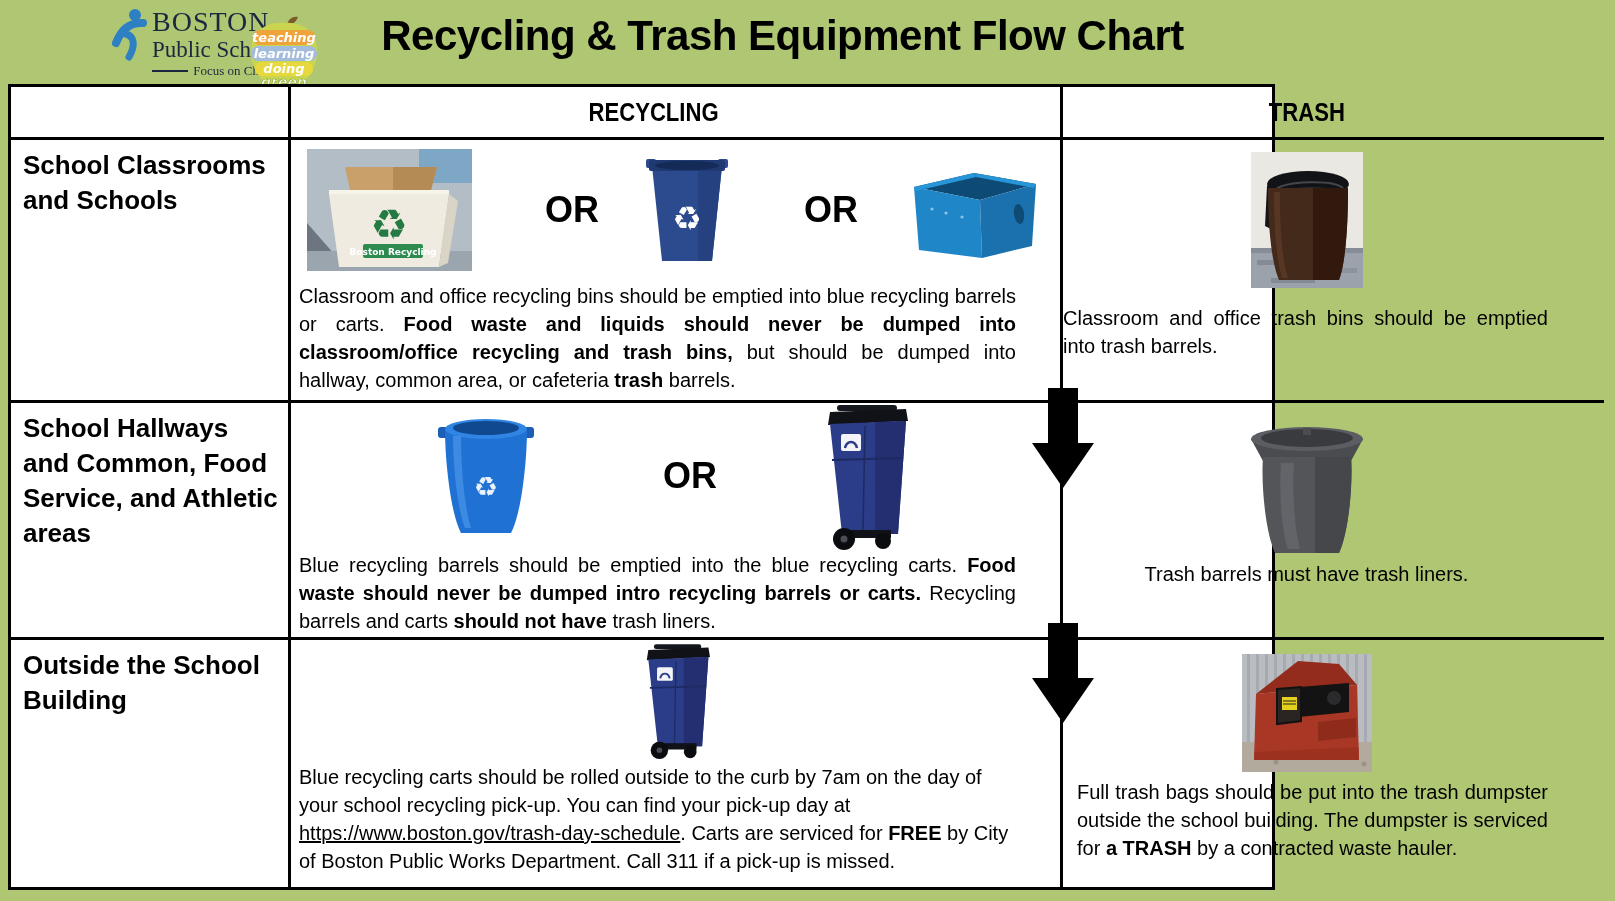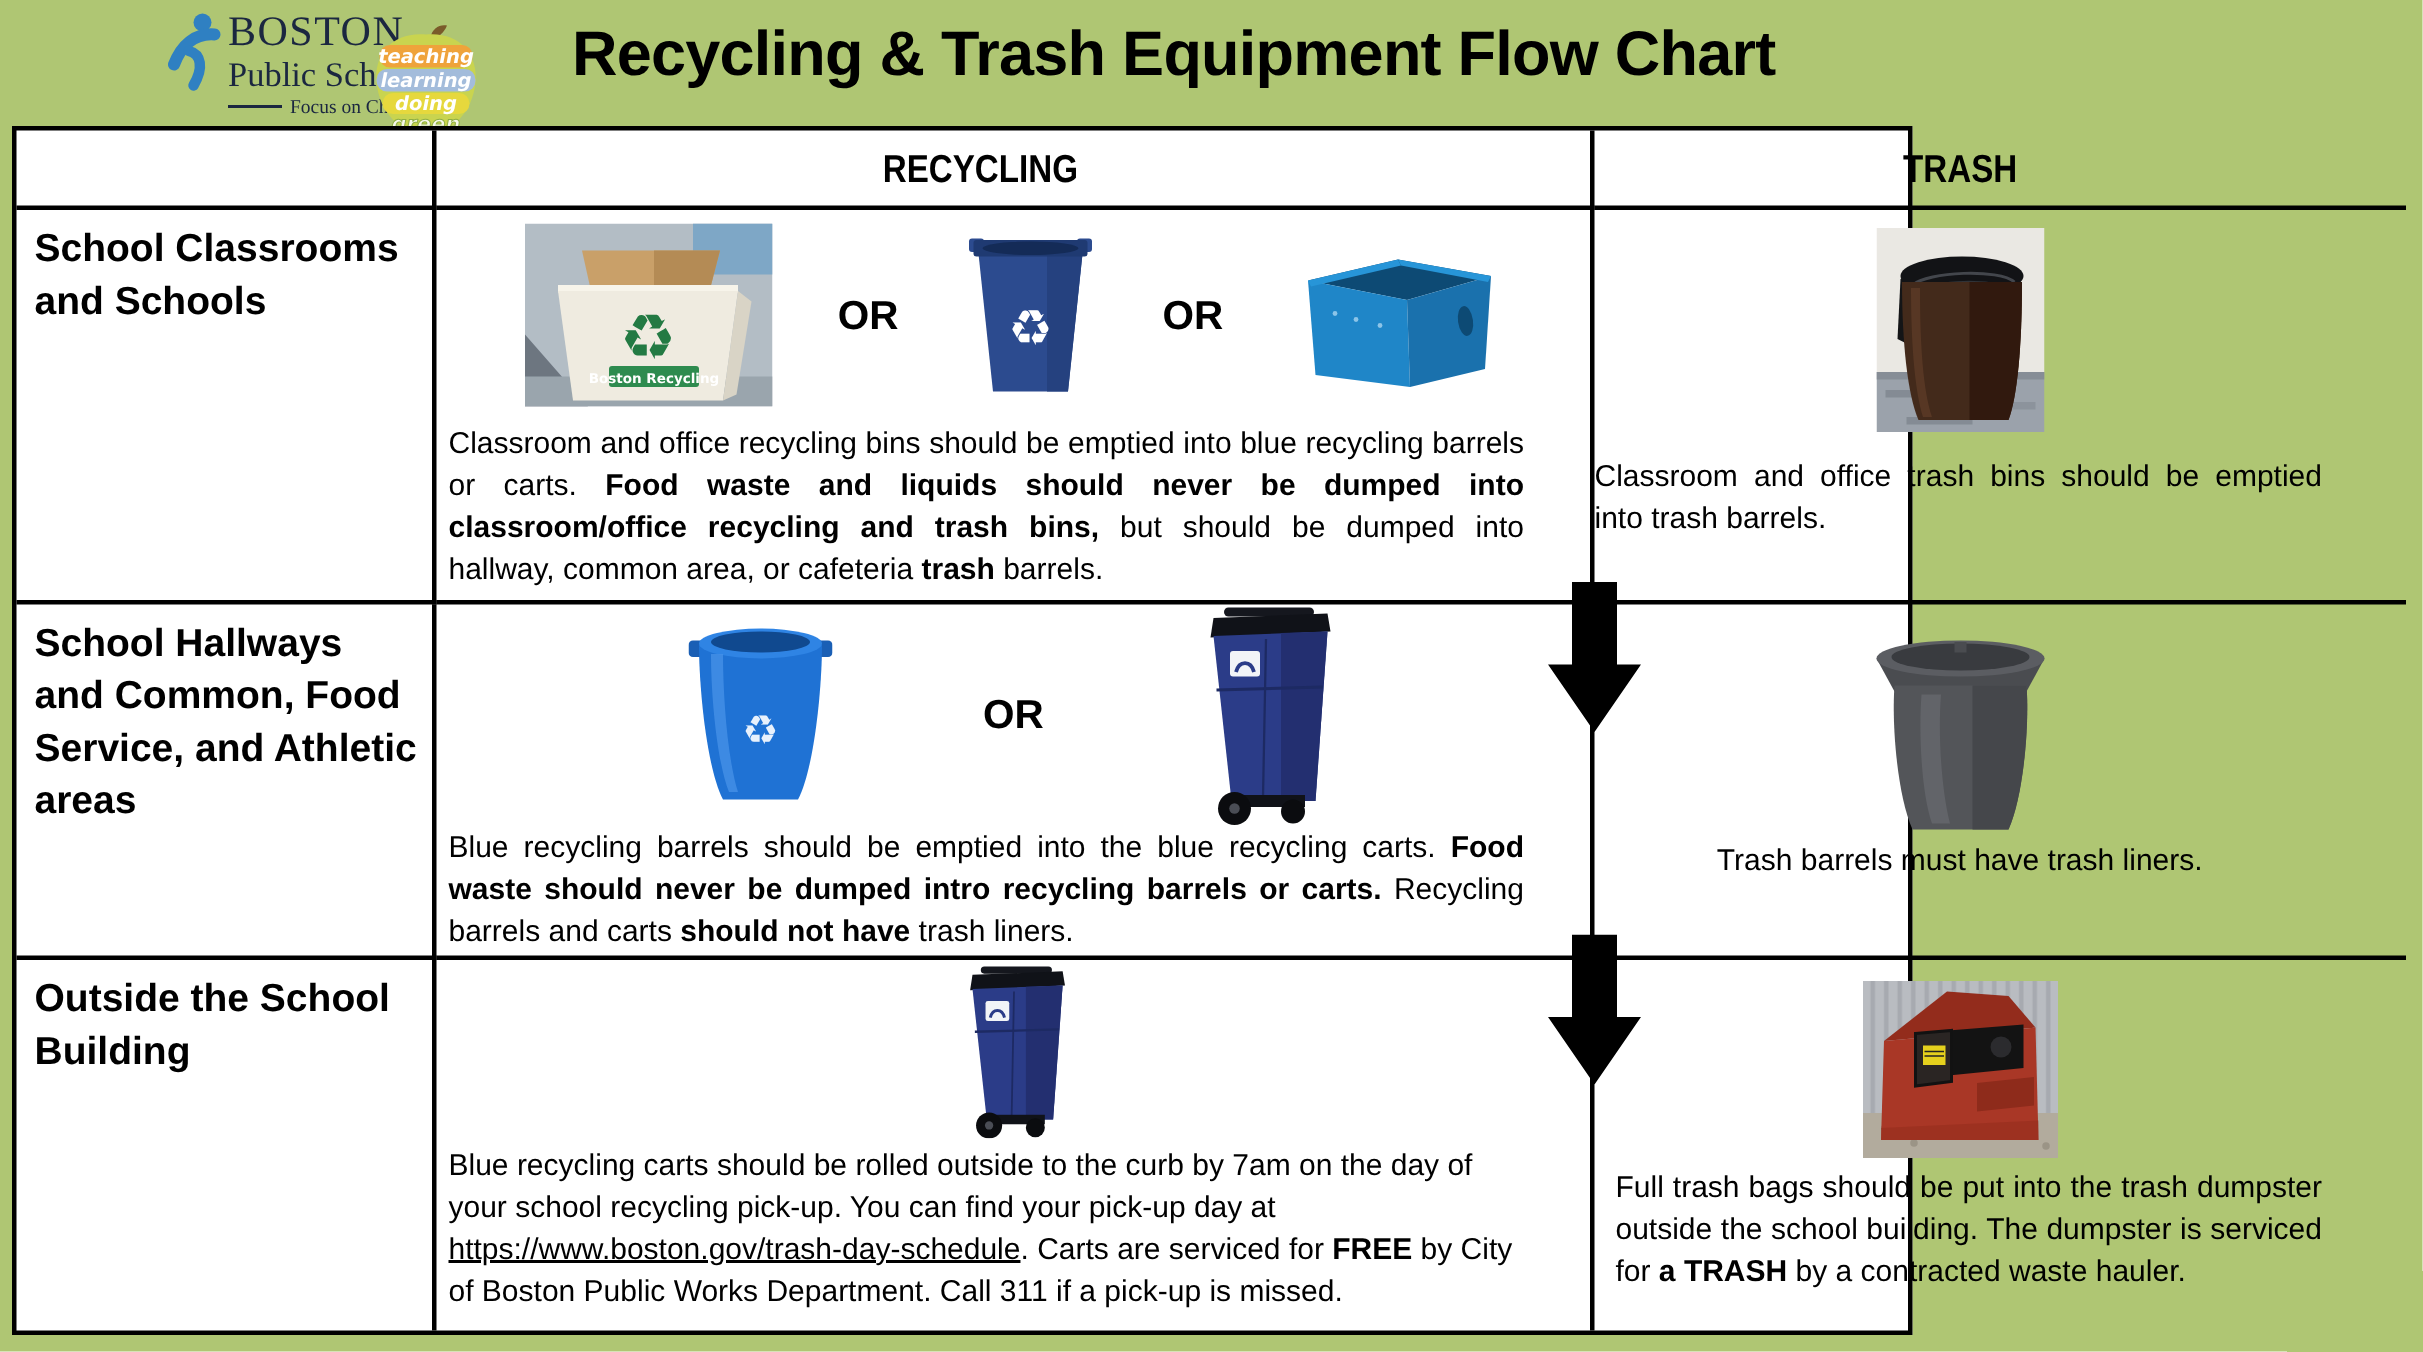--- a/index.html
+++ b/index.html
@@ -38,21 +38,21 @@
   .cell{box-sizing:border-box;overflow:hidden;}
   .br{border-right:3px solid #000;}
   .bb{border-bottom:3px solid #000;}
   .hcell{display:flex;align-items:center;justify-content:center;font-weight:bold;font-size:26px;}
   .hcell span{display:inline-block;transform:scaleX(0.85);}
   .c-trash{padding-right:54px;}
   .rowlabel{font-weight:bold;font-size:26px;line-height:35px;padding:8px 10px 0 12px;}
   .bins{display:flex;align-items:center;justify-content:center;}
   .bins-r1{height:140px;gap:44px;}
   .bins-r2{height:146px;gap:100px;}
-  .or{font-weight:bold;font-size:27px;}
+  .or{font-weight:bold;font-size:36px;margin-left:29px;}
   .desc{font-size:20px;line-height:28px;margin:2px 0 0 0;padding:0 44px 0 8px;}
   .just{text-align:justify;}
   .t-desc{padding:0 2px 0 0;margin-top:16px;}
   .caption{font-size:20px;text-align:center;margin:4px 0 0 0;}
   .ph{display:block;}
   .imgcenter{margin-left:auto;margin-right:auto;}
   .cartwrap{display:flex;justify-content:center;}
   .r3text{margin-top:4px;padding:0 44px 0 8px;}
 
   

